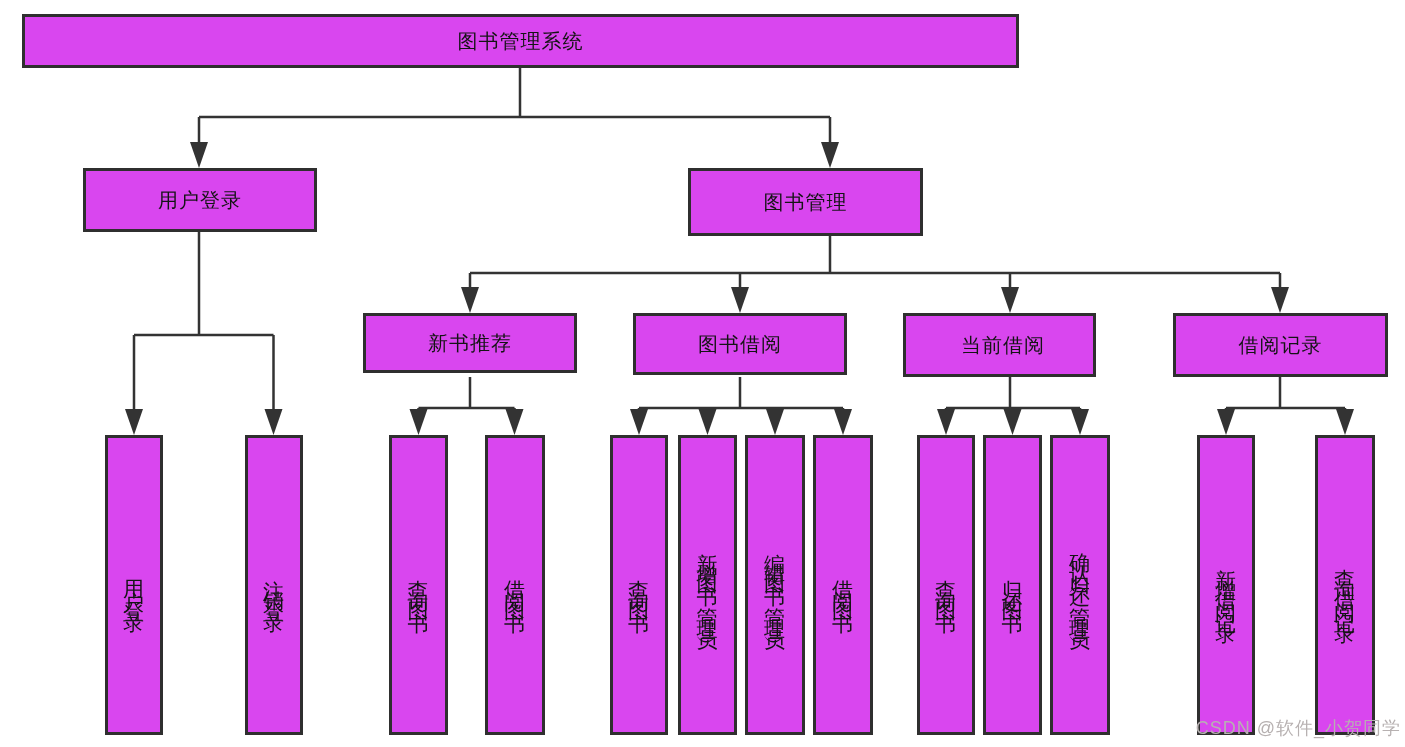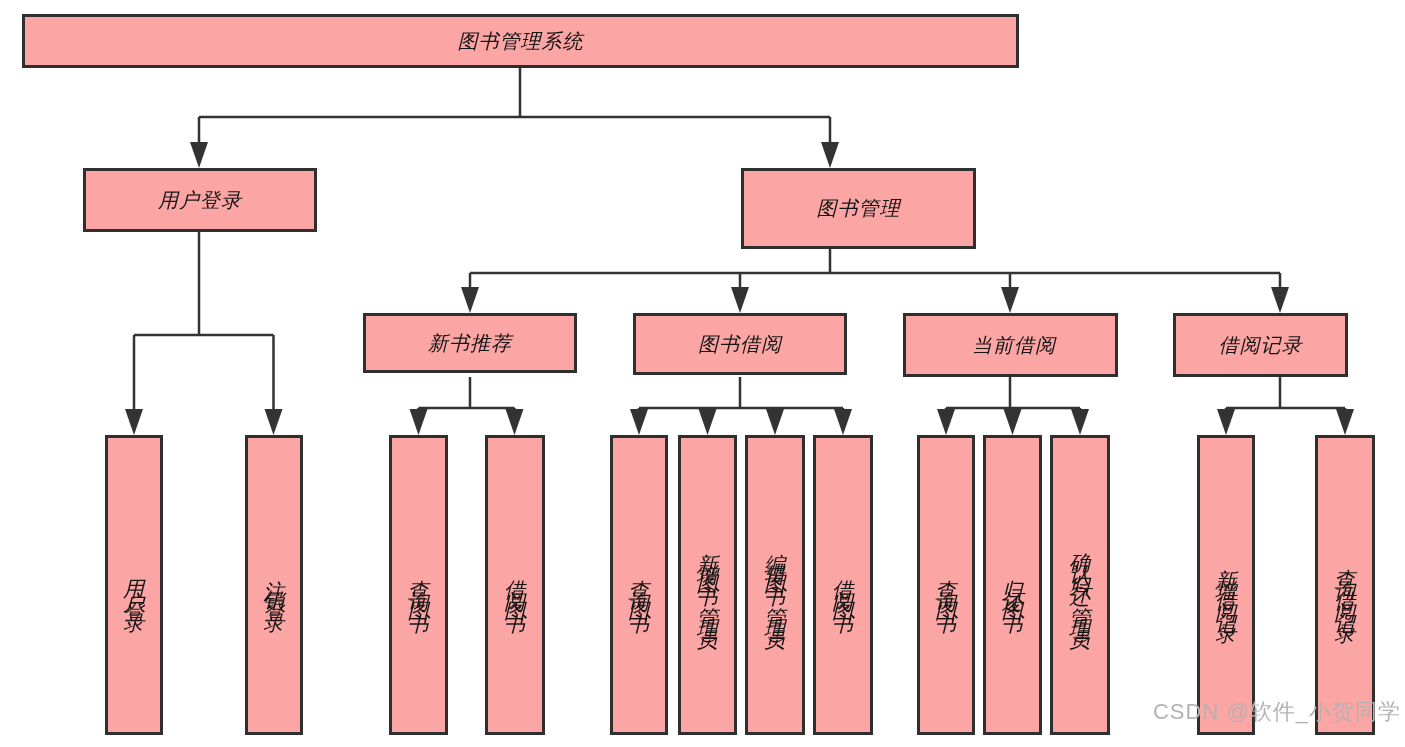--- a/index.html
+++ b/index.html
@@ -12,48 +12,47 @@
     overflow: hidden;
   }
   #connectors {
     position: absolute;
     left: 0; top: 0;
     pointer-events: none;
   }
   .box {
     position: absolute;
     box-sizing: border-box;
-    background: #fca5a5;
+    background: #d946ef;
     border: 3px solid #2f2f2f;
     display: flex;
     align-items: center;
     justify-content: center;
     color: #141414;
-    font-style: italic;
   }
   .hbox {
     font-size: 20px;
     font-weight: 500;
     letter-spacing: 1px;
   }
   .vbox { }
   .vbox .vtext {
     writing-mode: vertical-rl;
     text-orientation: mixed;
     font-size: 21px;
     font-weight: 500;
     line-height: 1;
     letter-spacing: 11px;
     white-space: nowrap;
   }
   .watermark {
     position: absolute;
     right: 4px;
-    bottom: 20px;
-    font-size: 22px;
+    bottom: 7px;
+    font-size: 18px;
     letter-spacing: 1px;
     color: #b7b1b1;
     z-index: 10;
     font-weight: 500;
   }
 </style>
 </head>
 <body>
 
 <div id="stage">
@@ -101,26 +100,26 @@
       <polygon points="1071,409 1089,409 1080,435"></polygon>
 
       <polygon points="1217,409 1235,409 1226,435"></polygon>
       <polygon points="1336,409 1354,409 1345,435"></polygon>
     </g>
   </svg>
 
   <div class="box hbox" style="left:22px; top:14px; width:997px; height:54px;">图书管理系统</div>
 
   <div class="box hbox" style="left:83px; top:168px; width:234px; height:64px;">用户登录</div>
-  <div class="box hbox" style="left:741px; top:168px; width:235px; height:81px;">图书管理</div>
+  <div class="box hbox" style="left:688px; top:168px; width:235px; height:68px;">图书管理</div>
 
   <div class="box hbox" style="left:363px; top:313px; width:214px; height:60px;">新书推荐</div>
   <div class="box hbox" style="left:633px; top:313px; width:214px; height:62px;">图书借阅</div>
-  <div class="box hbox" style="left:903px; top:313px; width:215px; height:64px;padding-left:7px;">当前借阅</div>
-  <div class="box hbox" style="left:1173px; top:313px; width:175px; height:64px;">借阅记录</div>
+  <div class="box hbox" style="left:903px; top:313px; width:193px; height:64px;padding-left:7px;">当前借阅</div>
+  <div class="box hbox" style="left:1173px; top:313px; width:215px; height:64px;">借阅记录</div>
 
   <div class="box vbox" style="left:105px; top:435px; width:58px; height:300px;">
     <span class="vtext">用户登录</span>
   </div>
   <div class="box vbox" style="left:245px; top:435px; width:58px; height:300px;">
     <span class="vtext">注销登录</span>
   </div>
 
   <div class="box vbox" style="left:389px; top:435px; width:59px; height:300px;">
     <span class="vtext">查询图书</span>

